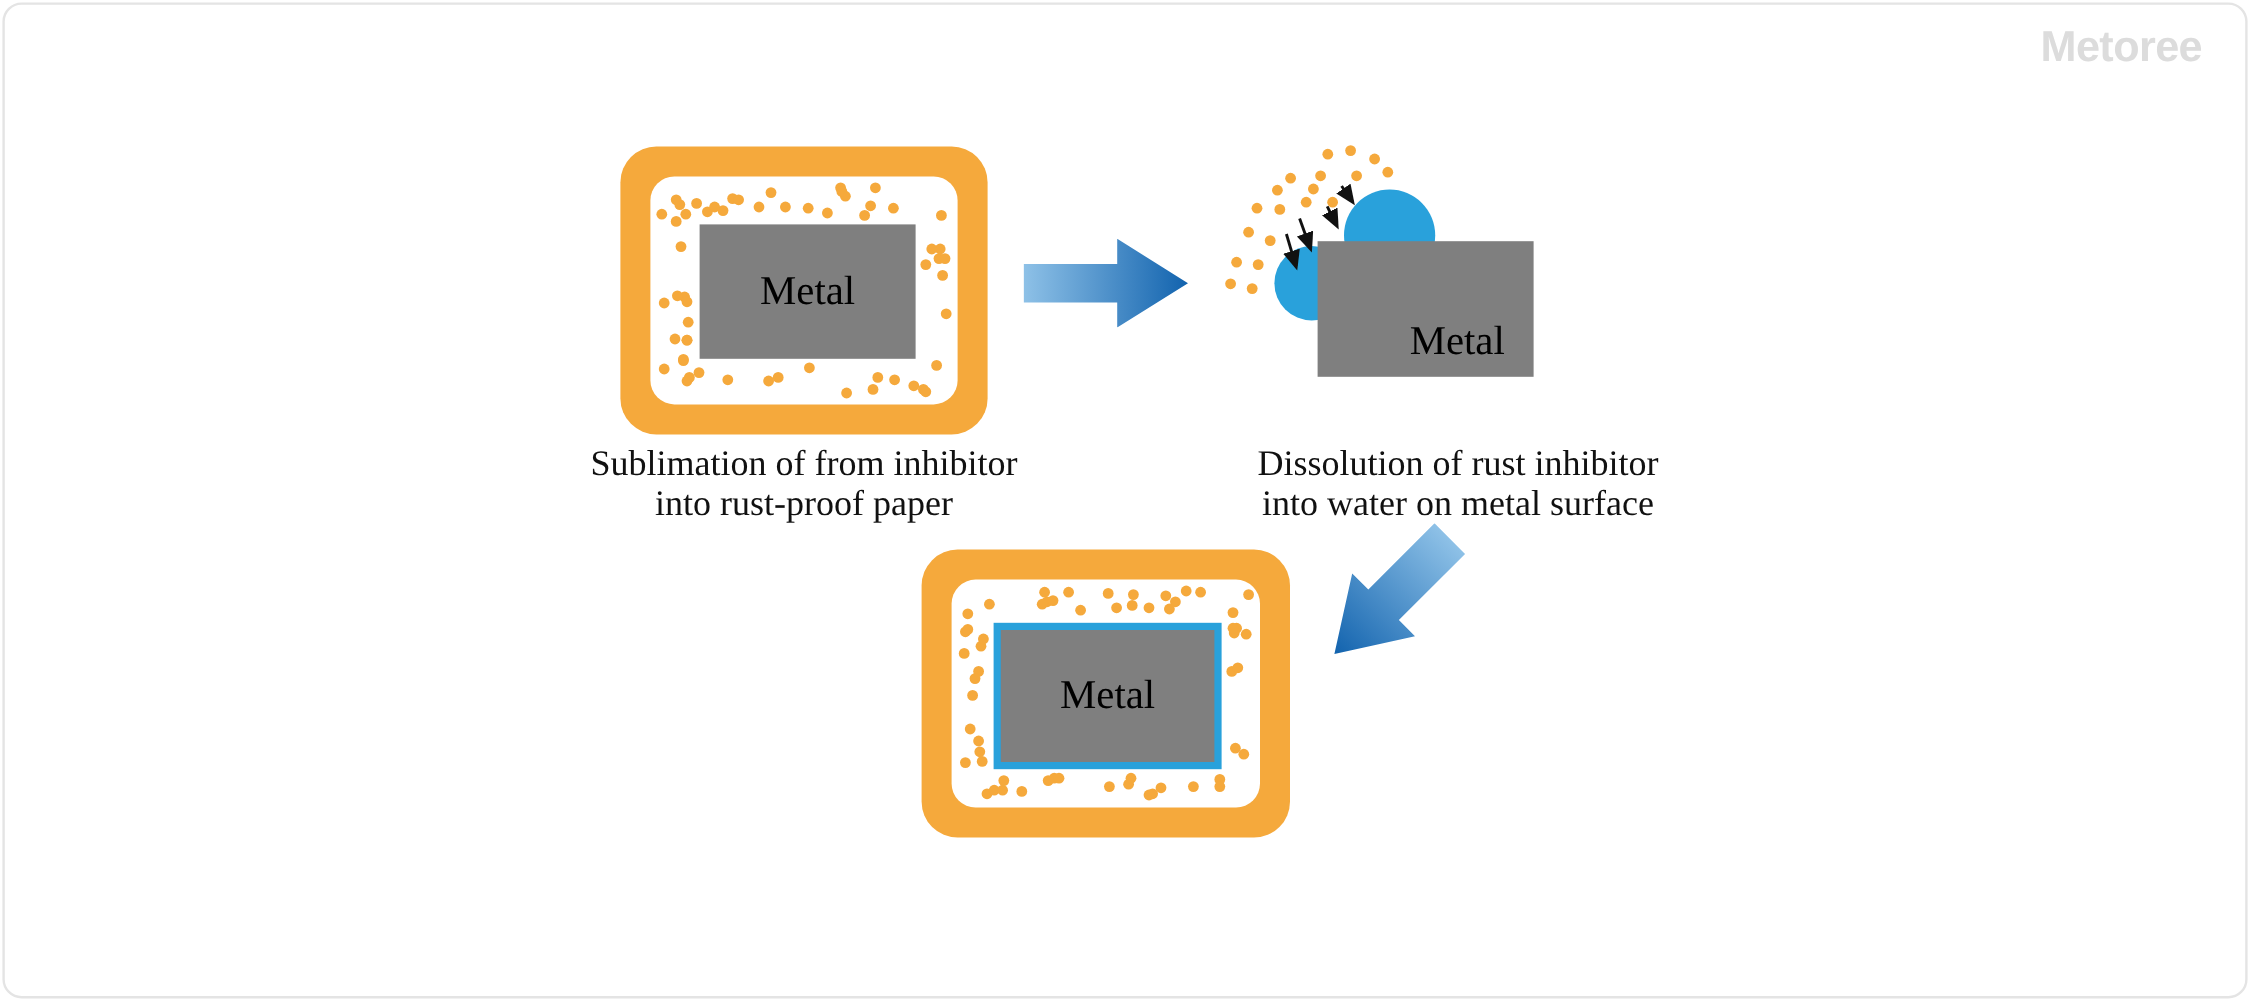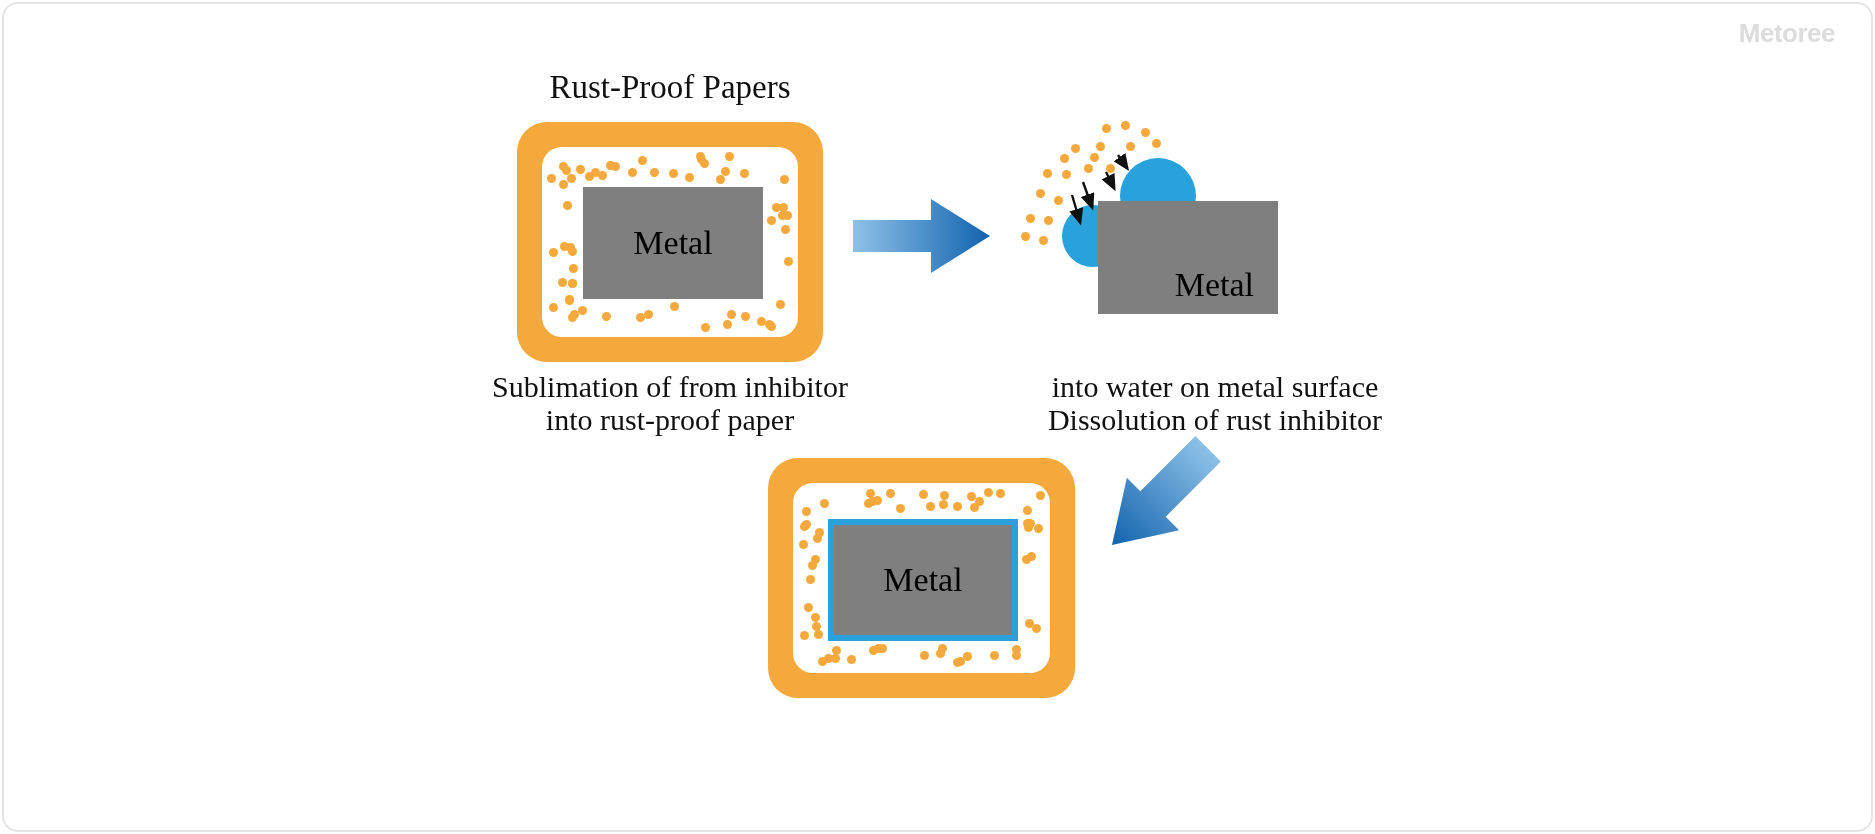--- a/index.html
+++ b/index.html
@@ -16,21 +16,21 @@
     border:2px solid #e4e4e4;
     border-radius:16px;
     background:#ffffff;
   }
   .abs{position:absolute;}
   .watermark{
     position:absolute;
     top:18px;right:40px;
     font-family:"Liberation Sans", sans-serif;
     font-weight:bold;
-    font-size:26px;
+    font-size:36px;
     letter-spacing:-0.5px;
     color:var(--watermark-gray,#dcdcdc);
     text-align:center;
   }
   .diagram-title{
     position:absolute;
     text-align:center;
     font-size:33px;
     color:#111;
   }
@@ -84,21 +84,20 @@
   svg{position:absolute;display:block;}
 </style>
 </head>
 <body>
 
 <div class="page">
   <div class="card"></div>
 
   <div class="watermark">Metoree</div>
 
-  <div class="diagram-title" style="left:420px;top:69px;width:500px;">Rust-Proof Papers</div>
 
   <div class="frame" style="left:517px;top:122px;width:306px;height:240px;"></div>
   <div class="frame-inner" style="left:542px;top:147px;width:256px;height:190px;"></div>
   <div class="metal" style="left:583px;top:187px;width:180px;height:112px;">
     <span>Metal</span>
   </div>
 
   <div class="caption" style="left:395px;top:370px;width:550px;">
     <div>Sublimation of from inhibitor</div>
     <div>into rust-proof paper</div>
@@ -128,22 +127,22 @@
     </defs>
     <g stroke="#111" stroke-width="2.4" fill="none">
       <line x1="58" y1="7" x2="67" y2="20" marker-end="url(#ah)"></line>
       <line x1="46" y1="24" x2="54" y2="40" marker-end="url(#ah)"></line>
       <line x1="23" y1="34" x2="32" y2="59" marker-end="url(#ah)"></line>
       <line x1="12" y1="47" x2="20" y2="74" marker-end="url(#ah)"></line>
     </g>
   </svg>
 
   <div class="caption" style="left:940px;top:370px;width:550px;">
+    <div>Dissolution of rust inhibitor</div>
     <div>into water on metal surface</div>
-    <div>Dissolution of rust inhibitor</div>
   </div>
 
   <svg style="left:1098px;top:436px;" width="130" height="115" viewBox="0 0 130 115">
     <defs>
       <linearGradient id="gDiag" x1="0" y1="0" x2="1" y2="0">
         <stop offset="0" style="stop-color:var(--arrow-light,#8EC1E7)"></stop>
         <stop offset="1" style="stop-color:var(--arrow-dark,#1263AE)"></stop>
       </linearGradient>
     </defs>
     <g transform="translate(55,68) rotate(135)">

